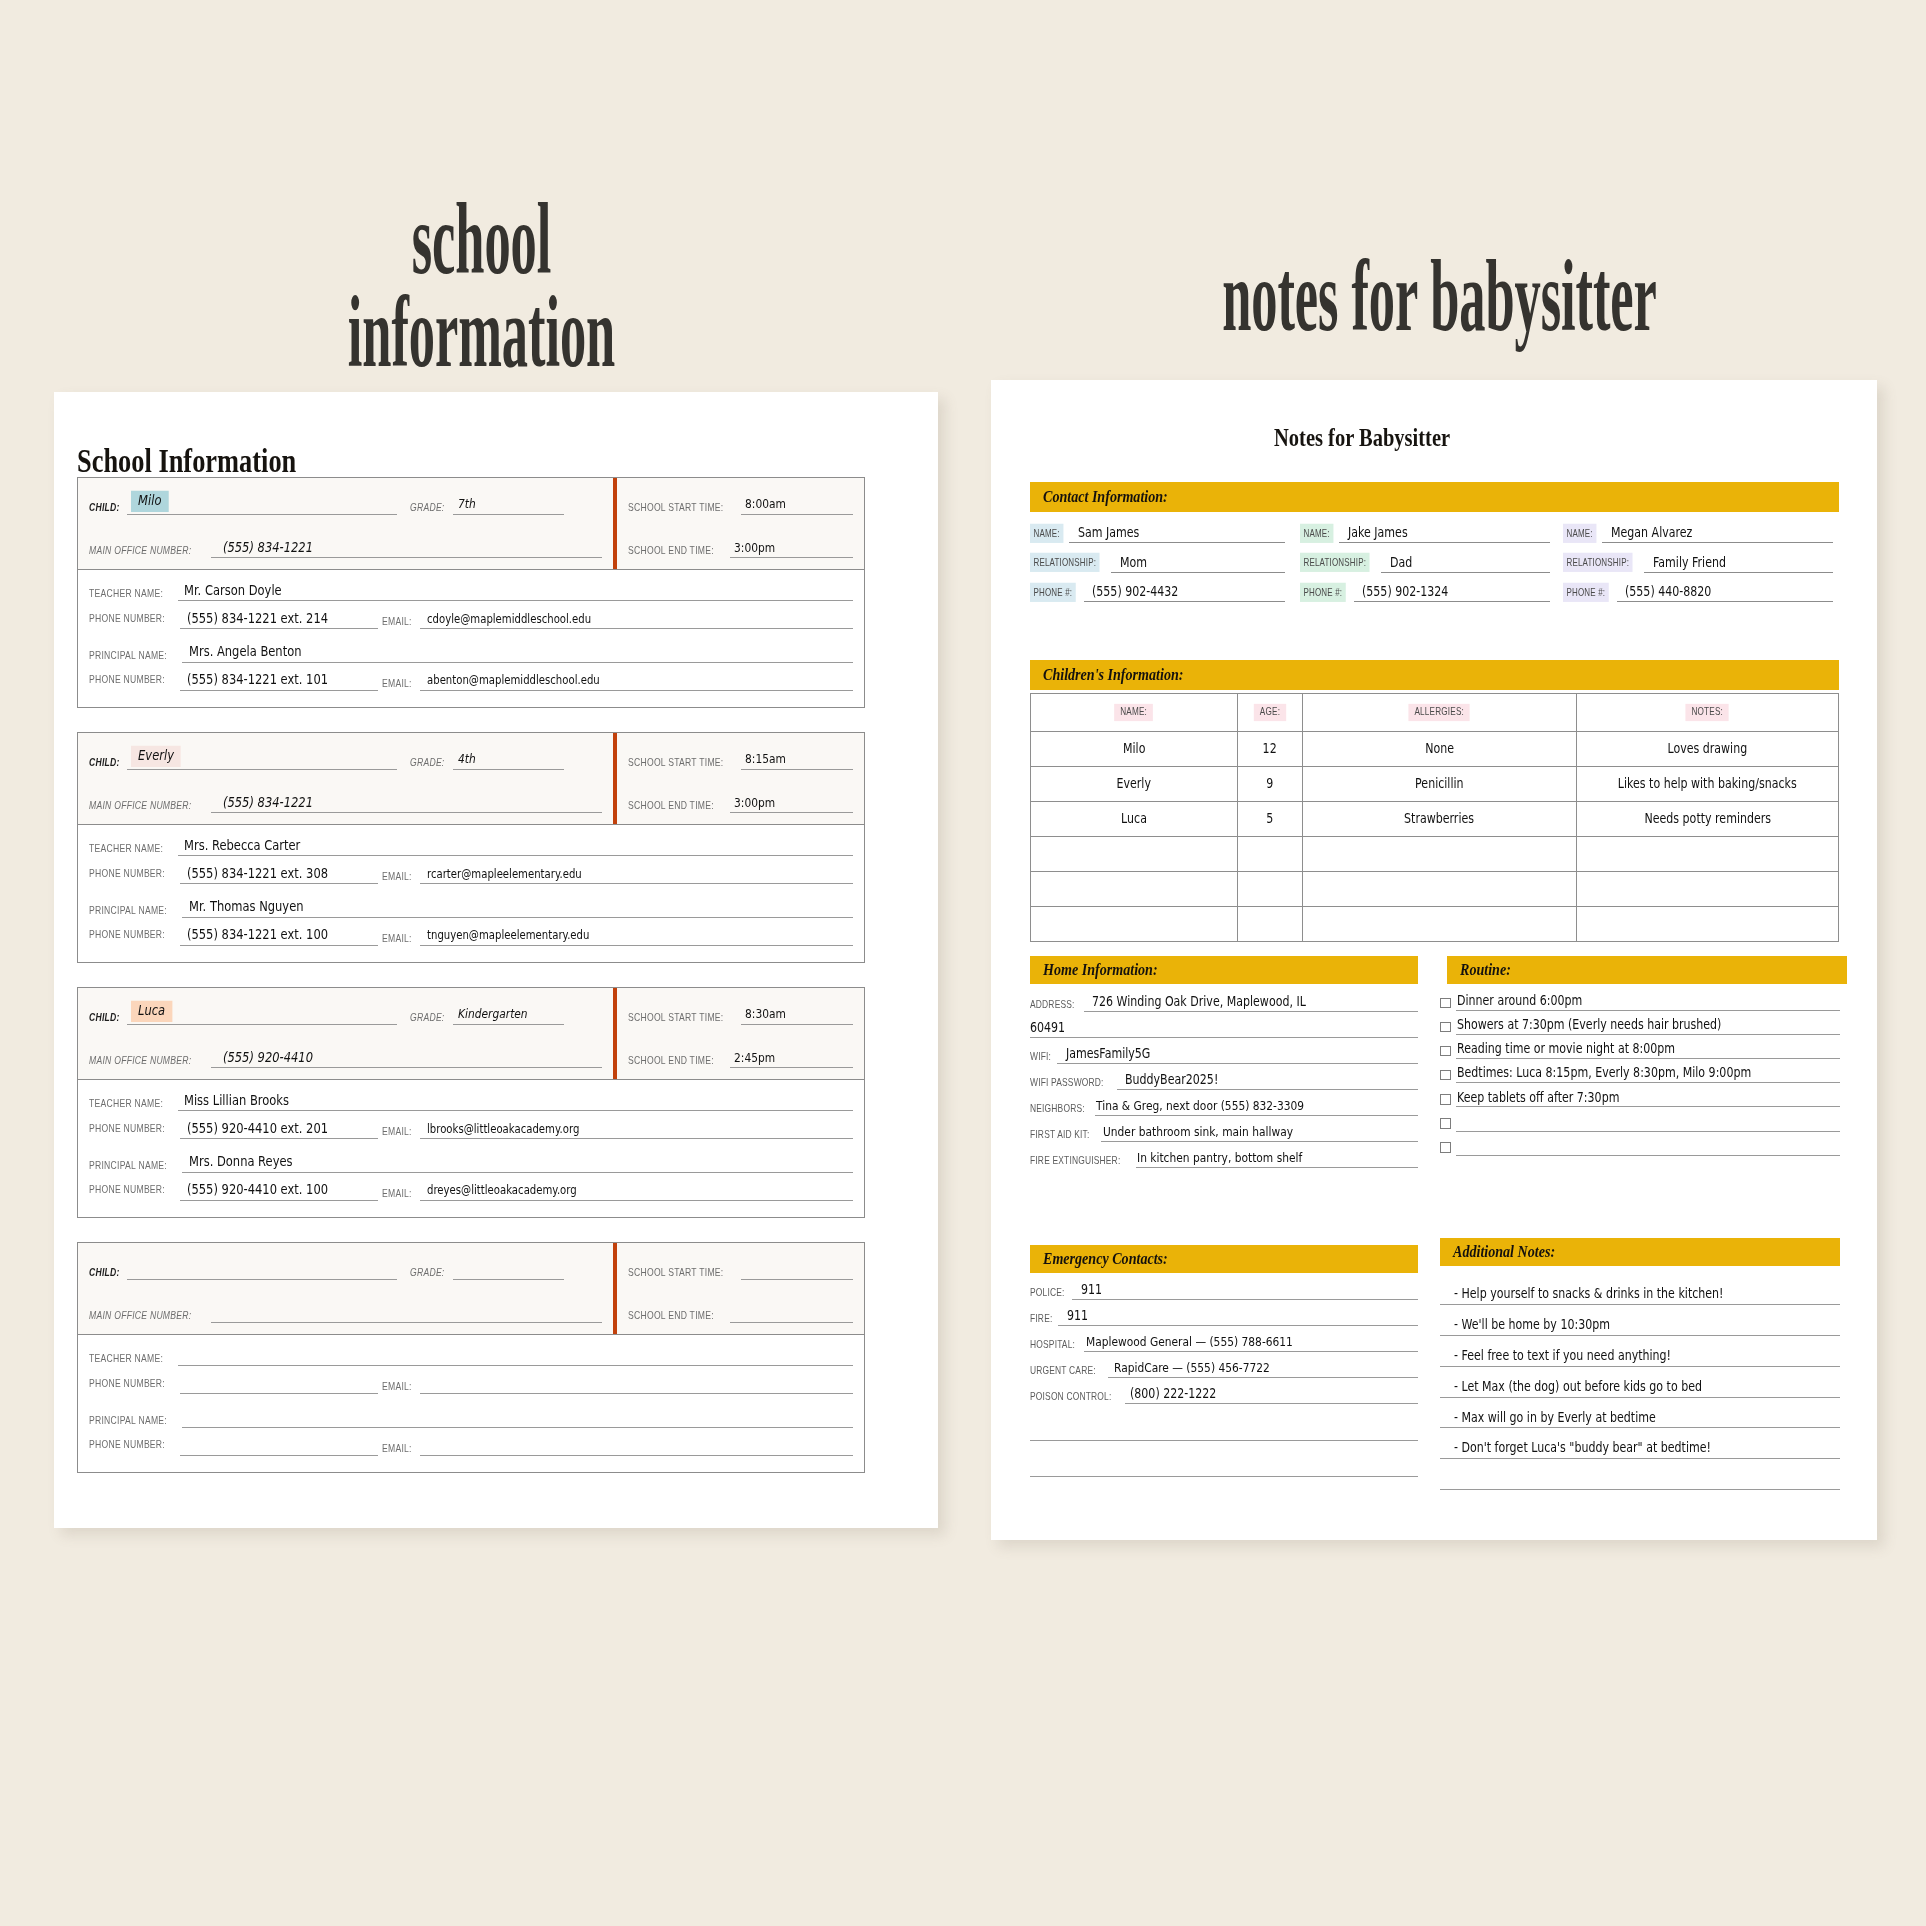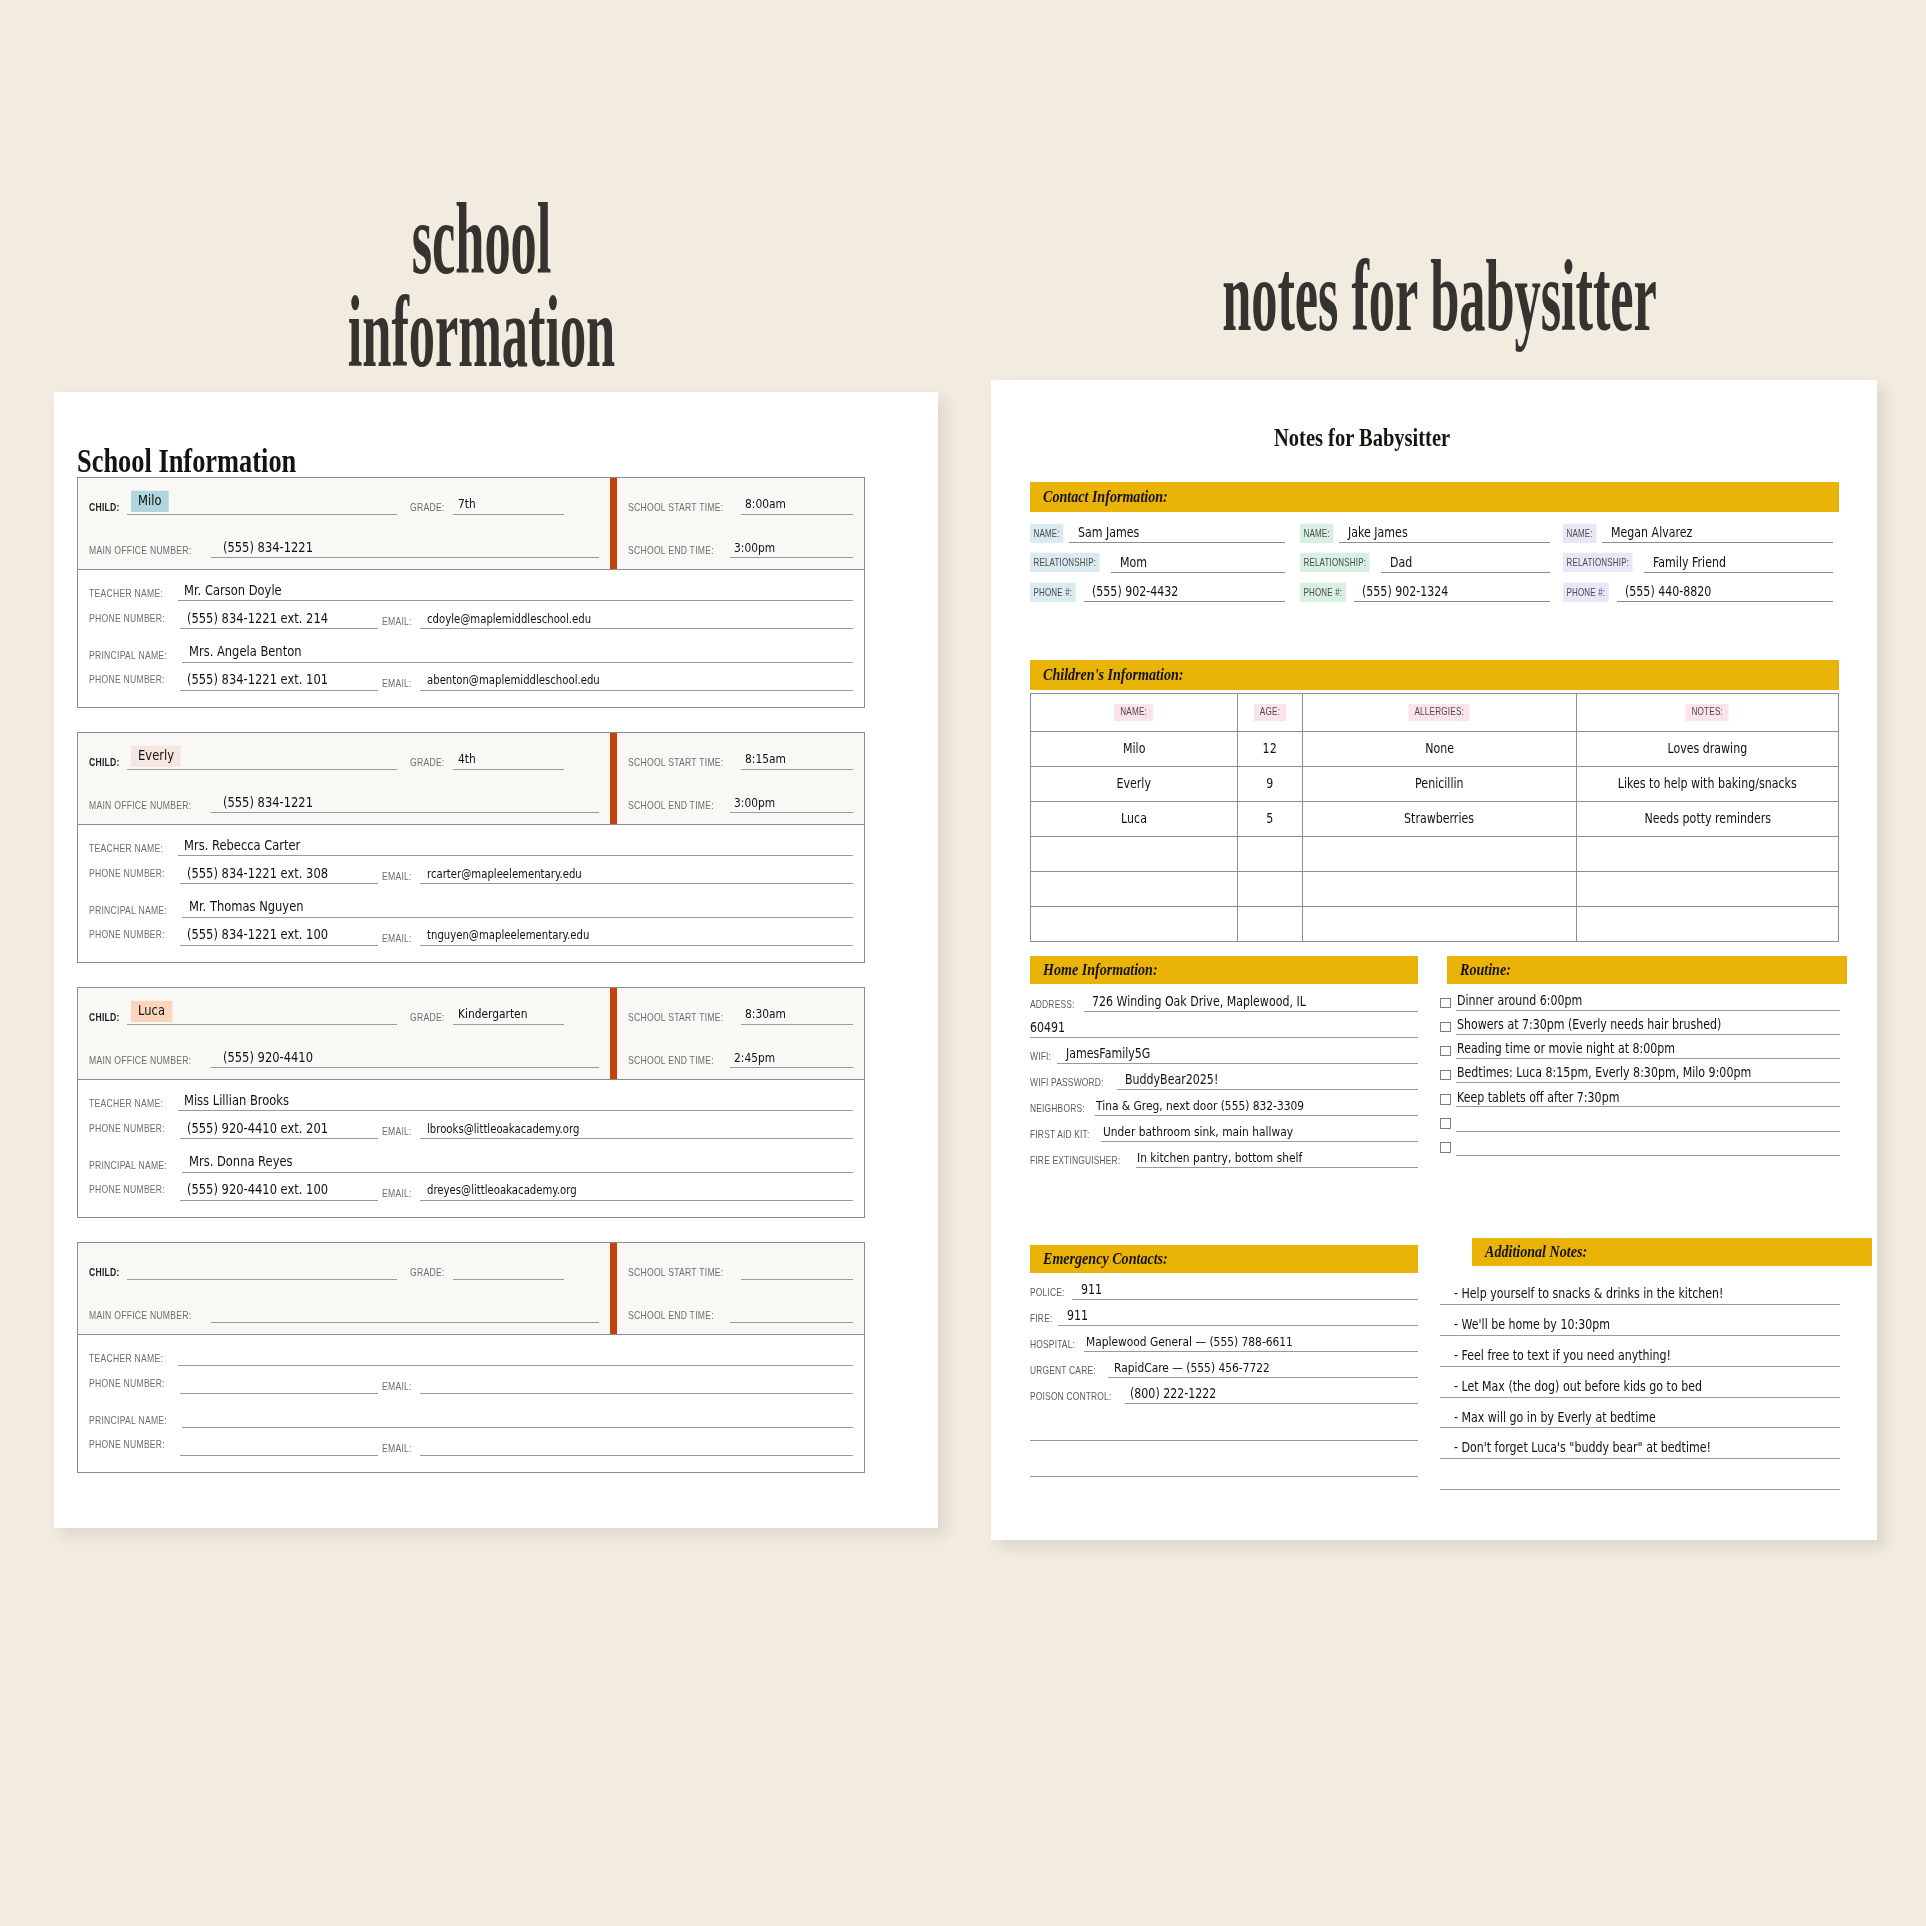--- a/index.html
+++ b/index.html
@@ -71,21 +71,21 @@
     border: 1px solid #8c8c8c;
     box-sizing: border-box;
     background: #fff;
   }
   .card-top {
     display: flex;
     background: #FAF8F5;
     border-bottom: 1px solid #8c8c8c;
     box-sizing: border-box;
   }
-  .card-top-left  { flex: 0 0 539px; box-sizing: border-box; border-right: 7px solid #c2410c; padding: 9.6px 10.6px 10.6px 10.6px; }
+  .card-top-left  { flex: 0 0 539px; box-sizing: border-box; border-right: 4px solid #c2410c; padding: 9.6px 10.6px 10.6px 10.6px; font-style: italic; }
   .card-top-right { flex: 1 1 auto;   box-sizing: border-box; padding: 9.6px 10.6px 10.6px 10.6px; }
 
   .frow { position: relative; display: flex; align-items: flex-end; }
   .flabel {
     font-family: "Liberation Sans", sans-serif;
     font-size: 10px;
     letter-spacing: 0.3px;
     color: #6d6d6d;
     white-space: nowrap;
     transform: scaleX(0.86) scaleY(1.18);
@@ -827,21 +827,21 @@
   <div class="b-row">
     <div class="b-lab">POISON CONTROL:</div>
     <div class="b-line">
       <div class="b-val" style="left:4.8px;">(800) 222-1222</div>
     </div>
   </div>
   <div class="em-blank"></div>
   <div class="em-blank"></div>
 </div>
 
-<div class="sect-bar" style="left:1472px; top:1238px; width:400px; height:28px;">
+<div class="sect-bar" style="left:1440px; top:1238px; width:400px; height:28px;">
   <span>Additional Notes:</span>
 </div>
 <div class="blk" id="additional-notes-block" style="left:1440px; top:1274px; width:400px;">
     <div class="note-row">
       <div class="note-txt">- Help yourself to snacks &amp; drinks in the kitchen!</div>
     </div>
     <div class="note-row">
       <div class="note-txt">- We'll be home by 10:30pm</div>
     </div>
     <div class="note-row">

